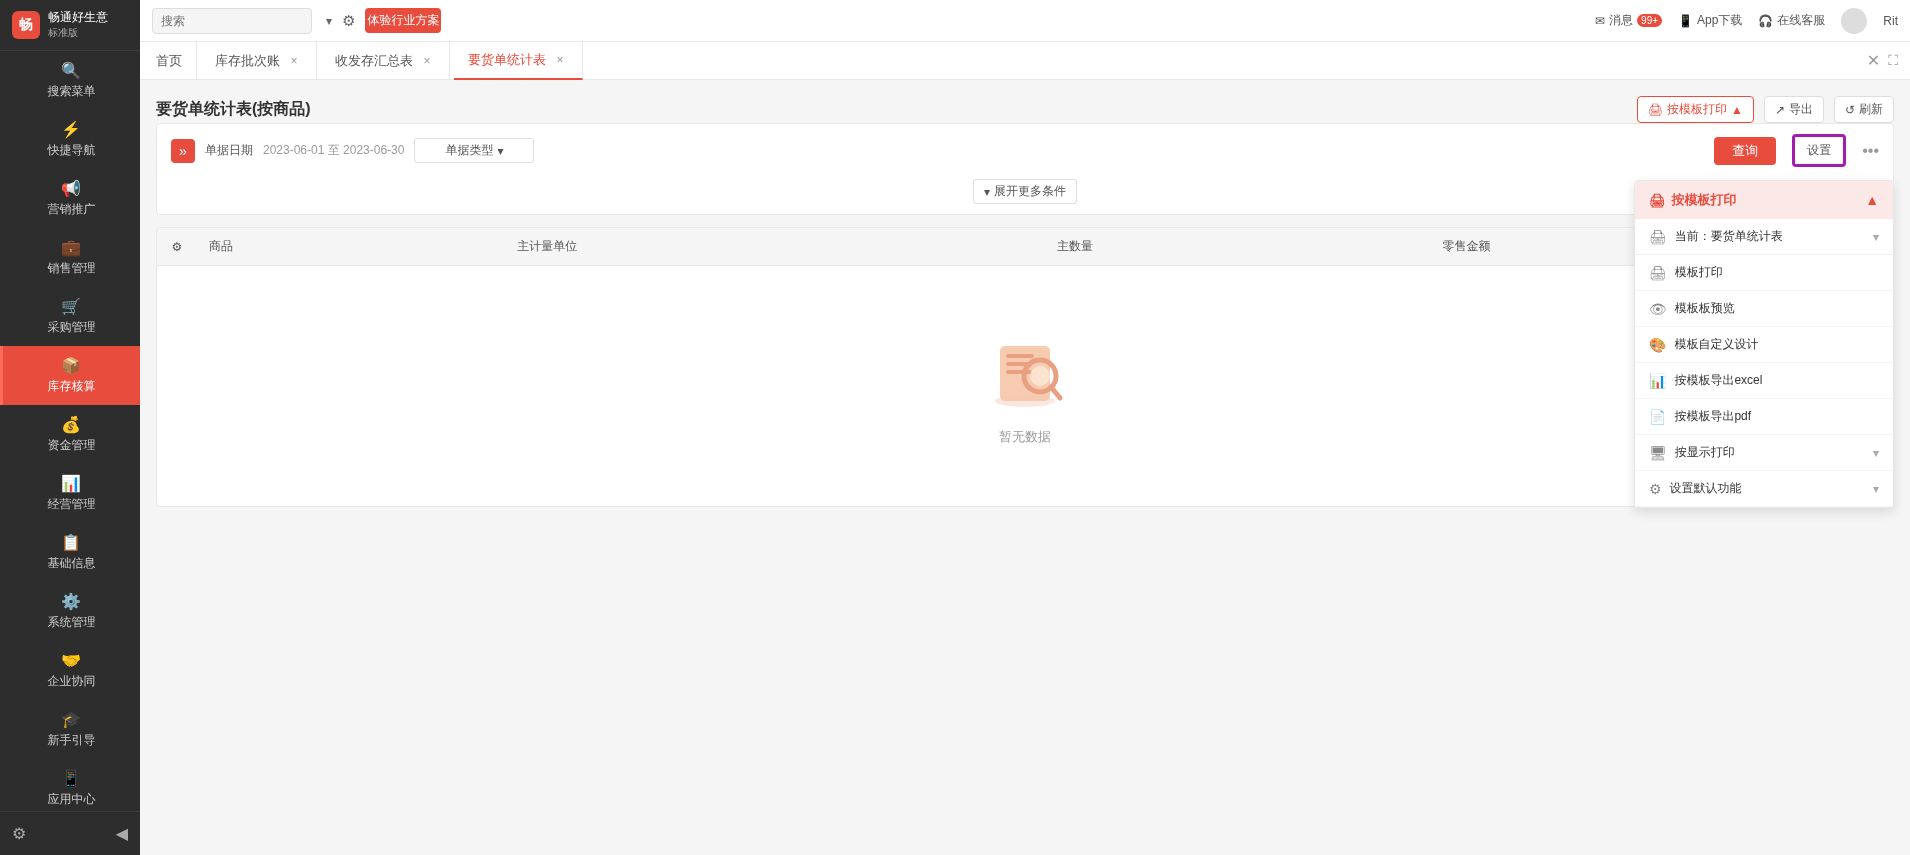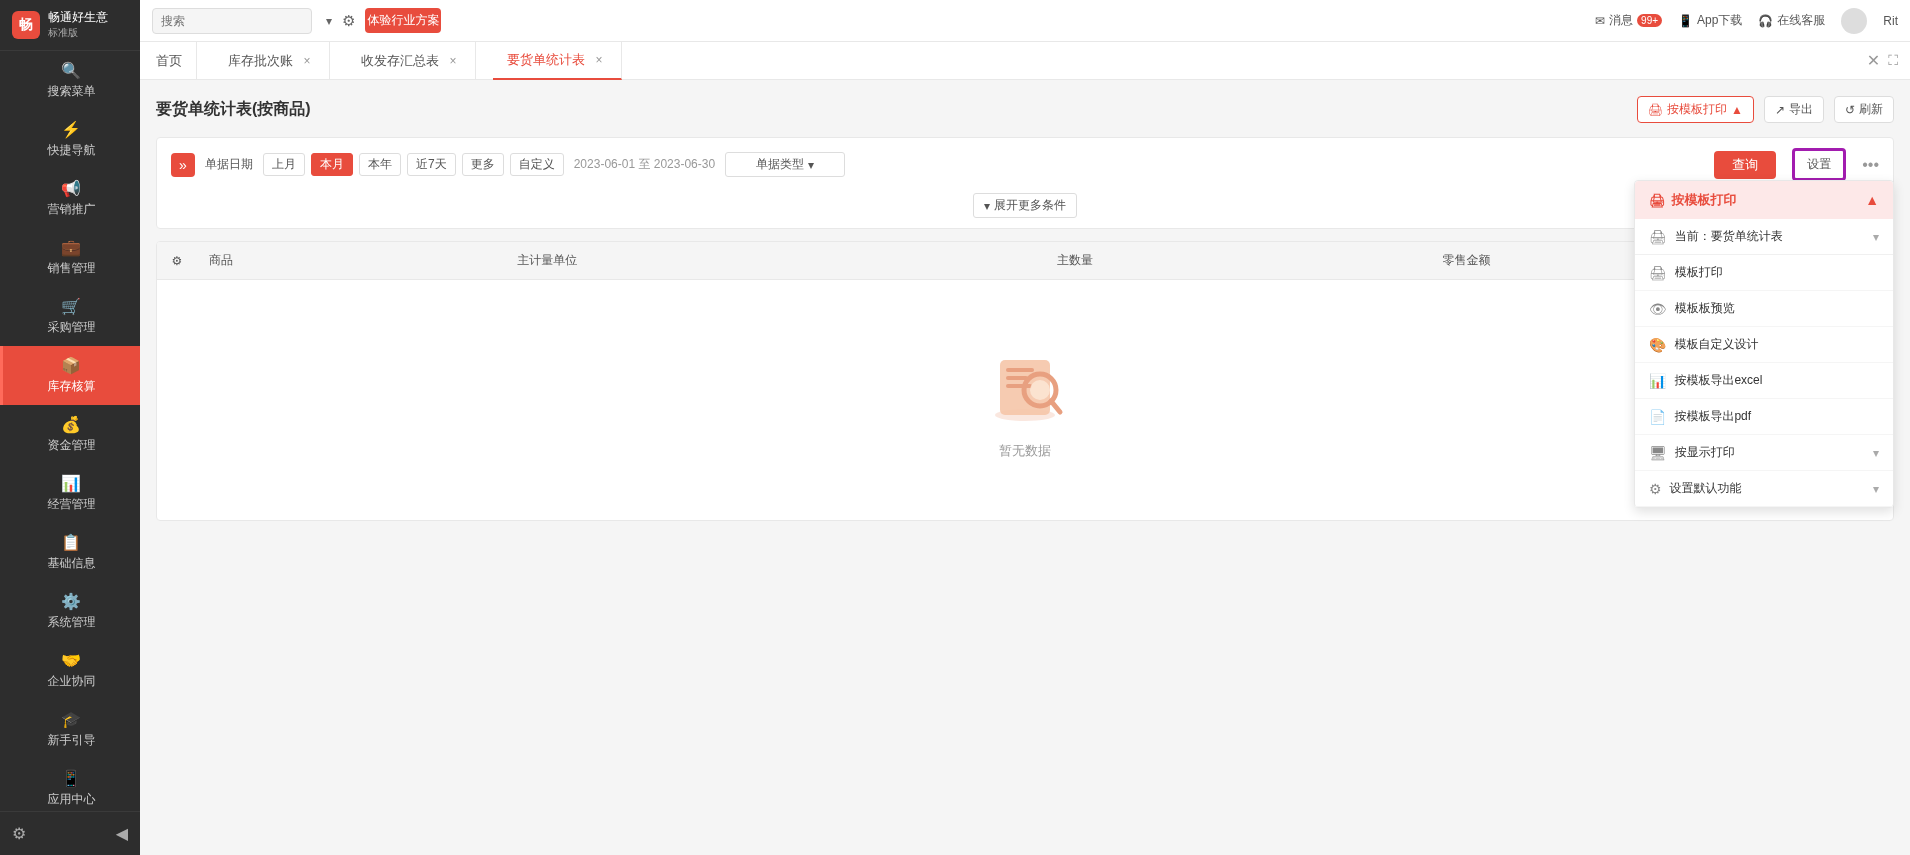--- a/index.html
+++ b/index.html
@@ -141,21 +141,21 @@
     }
 
     
     .tabs {
       height: 38px;
       background: #fff;
       border-bottom: 1px solid #e8e8e8;
       display: flex;
       align-items: center;
       padding: 0 12px;
-      gap: 17px;
+      gap: 4px;
       flex-shrink: 0;
     }
     .tab {
       padding: 0 14px;
       height: 38px;
       display: flex;
       align-items: center;
       gap: 6px;
       font-size: 13px;
       color: #555;
@@ -191,21 +191,20 @@
       overflow: auto;
       padding: 16px;
       position: relative;
     }
 
     
     .page-header {
       display: flex;
       align-items: center;
       justify-content: space-between;
-      margin-bottom: 14px;
     }
     .page-title { font-size: 16px; font-weight: bold; color: #333; }
     .page-actions { display: flex; align-items: center; gap: 10px; }
     .btn-template-print {
       display: flex;
       align-items: center;
       gap: 4px;
       color: #e84c3d;
       border: 1px solid #e84c3d;
       background: #fff;
@@ -585,28 +584,20 @@
           <span>↺</span>
           <span>刷新</span>
         </button>
       </div>
     </div>
 
     <div class="filter-bar">
       <div class="filter-row">
         <button class="filter-toggle-btn">»</button>
         <span class="filter-label">单据日期</span>
-        <div class="filter-date-group">
-          <button class="filter-date-btn">上月</button>
-          <button class="filter-date-btn active">本月</button>
-          <button class="filter-date-btn">本年</button>
-          <button class="filter-date-btn">近7天</button>
-          <button class="filter-date-btn">更多</button>
-          <button class="filter-date-btn">自定义</button>
-        </div>
         <span class="filter-date-range">2023-06-01 至 2023-06-30</span>
         <div class="filter-select">
           <span>单据类型</span>
           <span>▾</span>
         </div>
         <div style="margin-left: auto; display:flex; align-items:center; gap:16px;">
           <button class="btn-query">查询</button>
           <button class="btn-settings">设置</button>
           <span style="font-size:16px;color:#999;cursor:pointer;">•••</span>
         </div>

